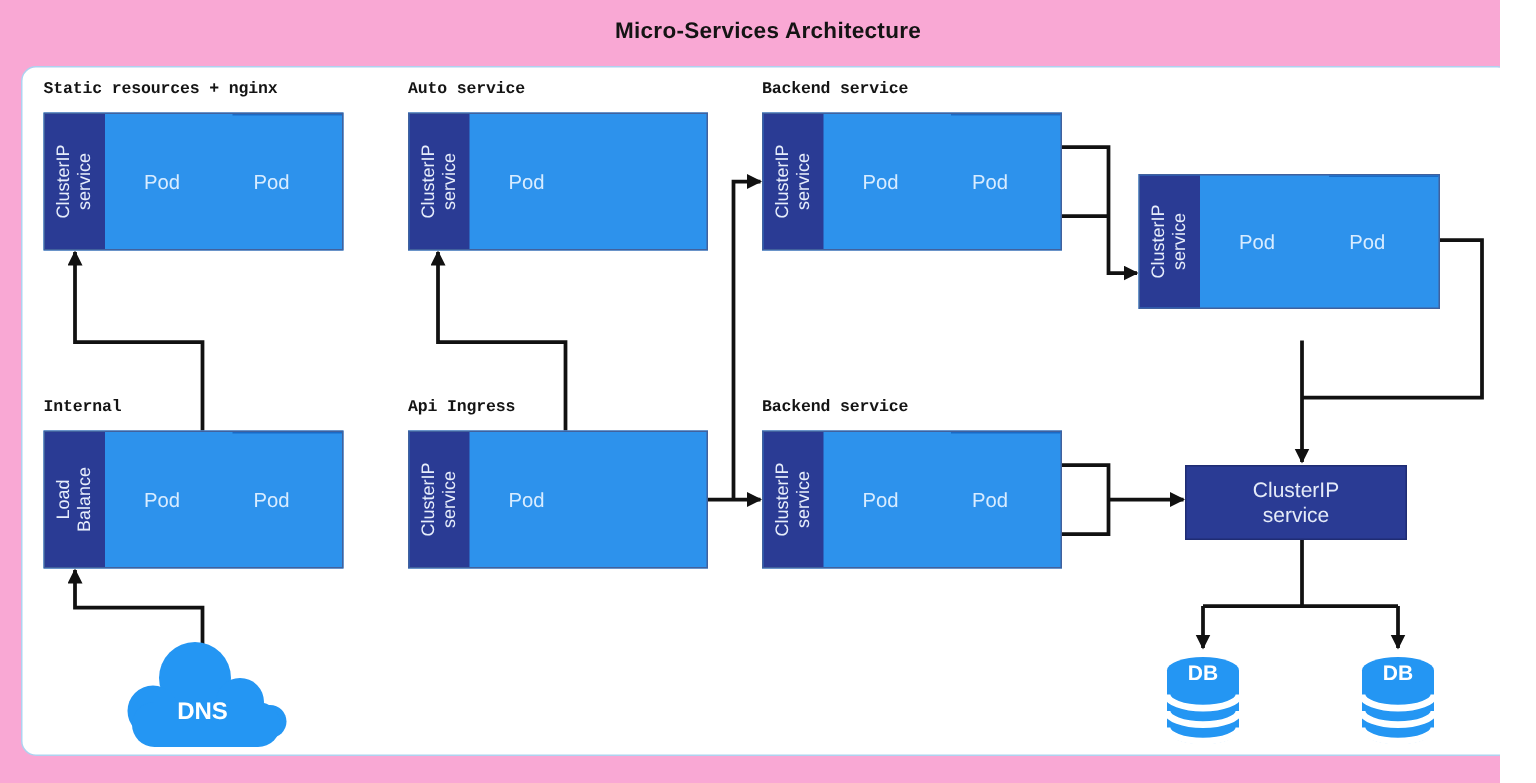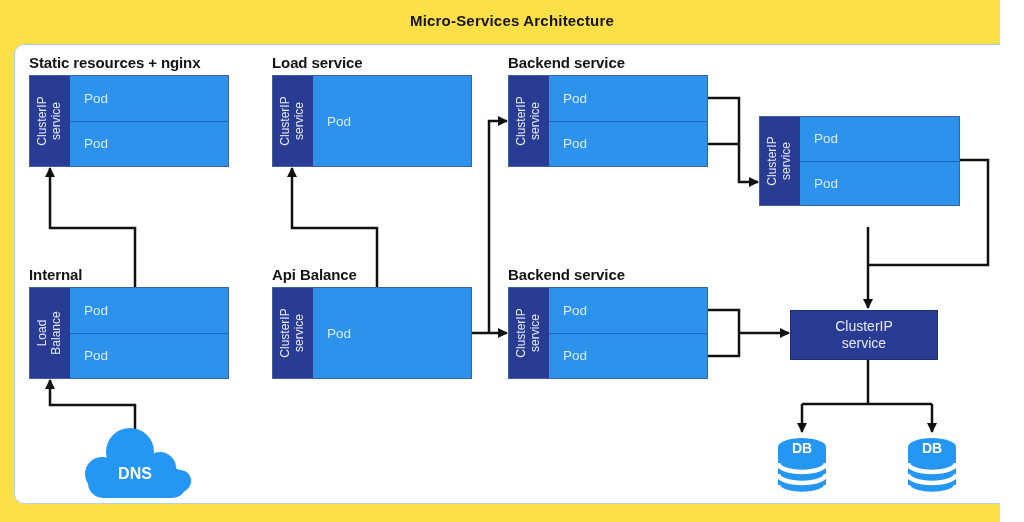--- a/index.html
+++ b/index.html
@@ -1,46 +1,46 @@
 <!DOCTYPE html>
 <html><head>
 <meta charset="utf-8">
 <style>
   html,body{margin:0;padding:0;background:#fff;}
   .stage{
-    position:relative;width:1000px;height:522px;background:#fde047;
+    position:relative;width:1000px;height:522px;background:#f9a8d4;
     font-family:"Liberation Sans", sans-serif;overflow:hidden;
   }
   .title{
     position:absolute;left:0;top:12px;width:1024px;text-align:center;
     font-size:15px;font-weight:bold;color:#141414;letter-spacing:.2px;
   }
   .frame{
     position:absolute;left:14px;top:44px;width:992px;height:458px;
     border:1.5px solid #aed2f0;border-radius:10px;background:#ffffff;
   }
   .svc{position:absolute;}
   .svc-label{
-    height:21px;font-size:15px;font-weight:bold;color:#141414;
-    letter-spacing:-0.1px;white-space:nowrap;
+    height:21px;font-size:11px;font-weight:bold;color:#141414;
+    letter-spacing:-0.1px;white-space:nowrap;font-family:Liberation Mono, monospace;
   }
   .svc-box{
     display:flex;background:#2d92ec;border:1px solid #41619d;
     box-sizing:border-box;
   }
   .side{
     position:relative;flex:0 0 40px;width:40px;background:#2a3b94;
   }
   .side-rot{
     position:absolute;left:50%;top:50%;
     transform:translate(-50%,-50%) rotate(-90deg);
     width:92px;text-align:center;color:#e6edfb;font-size:12px;line-height:1.15;
   }
   .side-rot span{display:block;}
-  .pods{flex:1;display:flex;flex-direction:column;}
+  .pods{flex:1;display:flex;padding-left:12px;}
   .pod{
     flex:1;display:flex;align-items:center;padding-left:14px;
     color:#d8ecff;font-size:13.5px;
   }
   .pod + .pod{border-top:1.5px solid #1a6ac5;}
   .cluster-box{
     position:absolute;background:#2a3b94;border:1px solid #1f2c73;
     box-sizing:border-box;display:flex;flex-direction:column;
     align-items:center;justify-content:center;color:#e4eaf8;
     font-size:14px;line-height:1.25;
@@ -95,21 +95,21 @@
             <span>Pod</span>
           </div>
         <div class="pod">
             <span>Pod</span>
           </div>
       </div>
     </div>
   </div>
 
   <div class="svc" style="left:272px;top:54px;width:200px;">
-    <div class="svc-label">Load service</div>
+    <div class="svc-label">Auto service</div>
     <div class="svc-box" style="height:92px;">
       <div class="side">
         <div class="side-rot">
           <span>ClusterIP</span>
             <span>service</span>
         </div>
       </div>
       <div class="pods">
         <div class="pod">
             <span>Pod</span>
@@ -171,21 +171,21 @@
             <span>Pod</span>
           </div>
         <div class="pod">
             <span>Pod</span>
           </div>
       </div>
     </div>
   </div>
 
   <div class="svc" style="left:272px;top:266px;width:200px;">
-    <div class="svc-label">Api Balance</div>
+    <div class="svc-label">Api Ingress</div>
     <div class="svc-box" style="height:92px;">
       <div class="side">
         <div class="side-rot">
           <span>ClusterIP</span>
             <span>service</span>
         </div>
       </div>
       <div class="pods">
         <div class="pod">
             <span>Pod</span>

